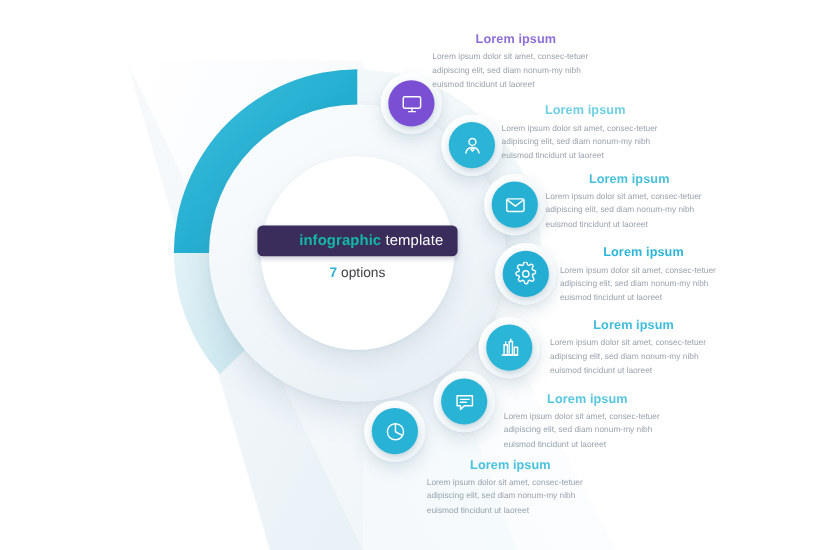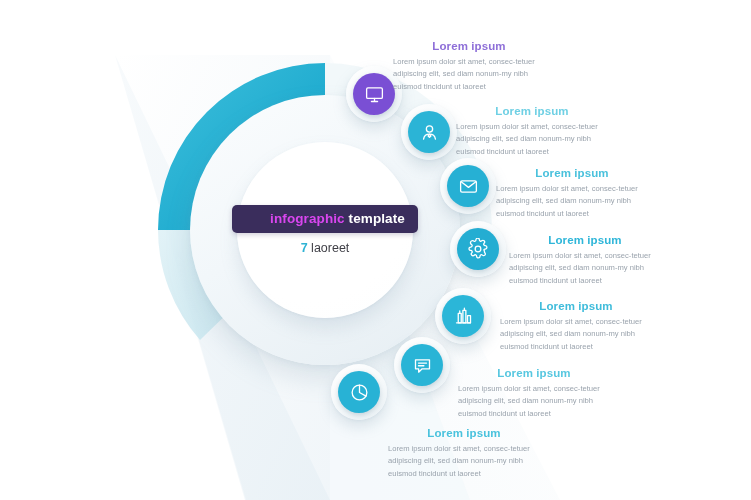--- a/index.html
+++ b/index.html
@@ -39,22 +39,22 @@
   .badge{
     background:#3a2d5c;
     color:#ffffff;
     border-radius:5px;
     padding:6px 13px 7px 13px;
     font-size:13.5px;
     letter-spacing:.1px;
     white-space:nowrap;
     box-shadow:0 2px 5px rgba(58,45,92,.22);
   }
-  .badge .hl{color:#d946ef;font-weight:bold;margin-left:25px;}
-  .badge .lt{color:#ffffff;font-weight:bold;}
+  .badge .hl{color:#14b8a6;font-weight:bold;margin-left:25px;}
+  .badge .lt{color:#ffffff;font-weight:normal;}
   .sub{
     font-size:12.5px;color:#3f3f46;white-space:nowrap;
   }
   .sub .num{color:#2fb3d4;font-weight:bold;}
 
   
   .node{
     position:absolute;width:56px;height:56px;border-radius:50%;
     background:linear-gradient(150deg,#ffffff 0%,#f4f8fa 60%,#e9f0f4 100%);
     box-shadow:0 7px 14px rgba(120,150,170,.22), 0 1px 3px rgba(120,150,170,.12);
@@ -63,21 +63,21 @@
   .node .disc{
     width:42px;height:42px;border-radius:50%;
     display:flex;align-items:center;justify-content:center;
     box-shadow:0 2px 5px rgba(40,90,120,.22);
   }
   .node .disc svg{display:block;}
 
   
   .tblock{position:absolute;width:152px;}
   .tblock .ttl{
-    font-size:11.5px;font-weight:bold;text-align:center;margin:12px 0 4px 0;
+    font-size:11.5px;font-weight:bold;text-align:center;margin:2px 0 4px 0;
     letter-spacing:.1px;
   }
   .tblock .body{
     font-size:7.6px;line-height:1.62;color:#9aa3ad;text-align:left;margin:0;
   }
 </style>
 </head>
 <body>
 
 <div id="stage">
@@ -118,21 +118,21 @@
 
     <path d="M158,230 A167,167 0 0 0 200,340 L234,307 A120,120 0 0 1 205,230 Z" fill="url(#gArcLight)" opacity="0.9"></path>
     <path d="M325,63 A167,167 0 0 1 492,230 L445,230 A120,120 0 0 0 325,110 Z" fill="#f1f7fa" opacity="0.9"></path>
   </svg>
 
   <div class="hub">
     <div class="hub-ring-outer"></div>
     <div class="hub-inner"></div>
     <div class="hub-center-text">
       <div class="badge"><span class="hl">infographic</span><span class="lt"> template</span></div>
-      <div class="sub"><span class="num">7</span><span> laoreet</span></div>
+      <div class="sub"><span class="num">7</span><span> options</span></div>
     </div>
   </div>
 
   <div class="node" style="left:346px;top:66px;">
     <div class="disc" style="background:#7A4FD4;">
       <svg width="21" height="21" viewBox="0 0 24 24" fill="none" stroke="#ffffff" stroke-width="1.5" stroke-linecap="round" stroke-linejoin="round">
         <rect x="3" y="4.5" width="18" height="12" rx="1.5"></rect>
         <path d="M8.5 20h7M12 16.5V20"></path>
       </svg>
     </div>

